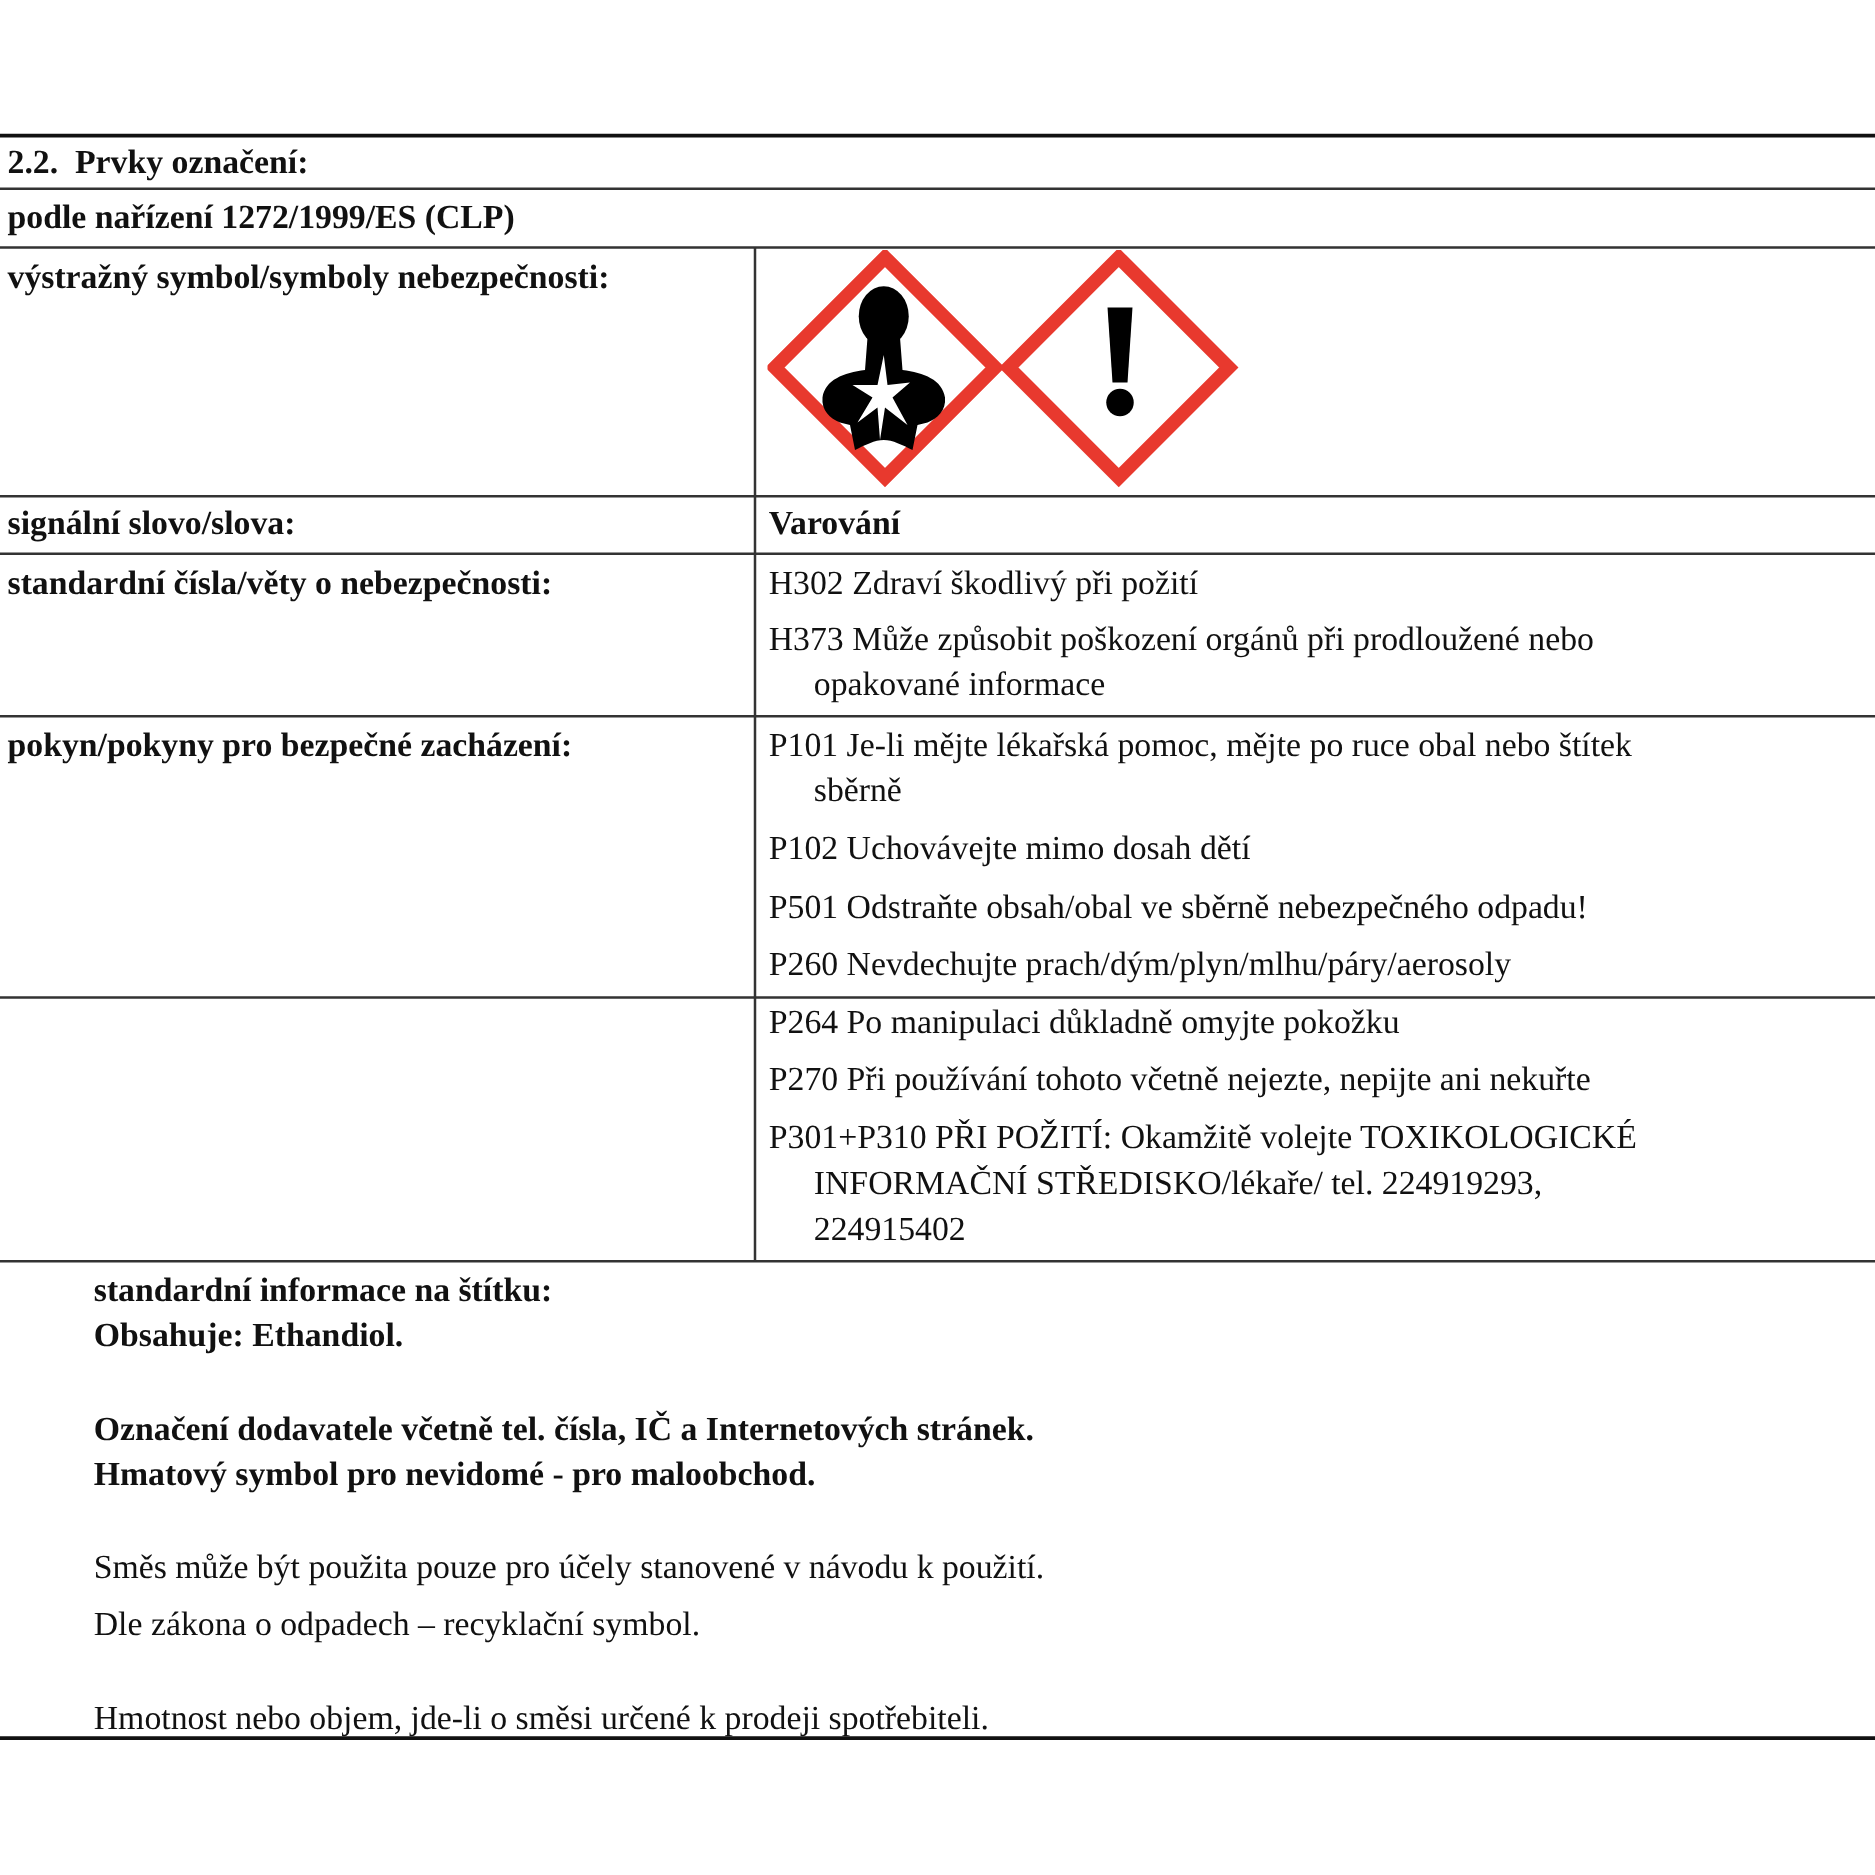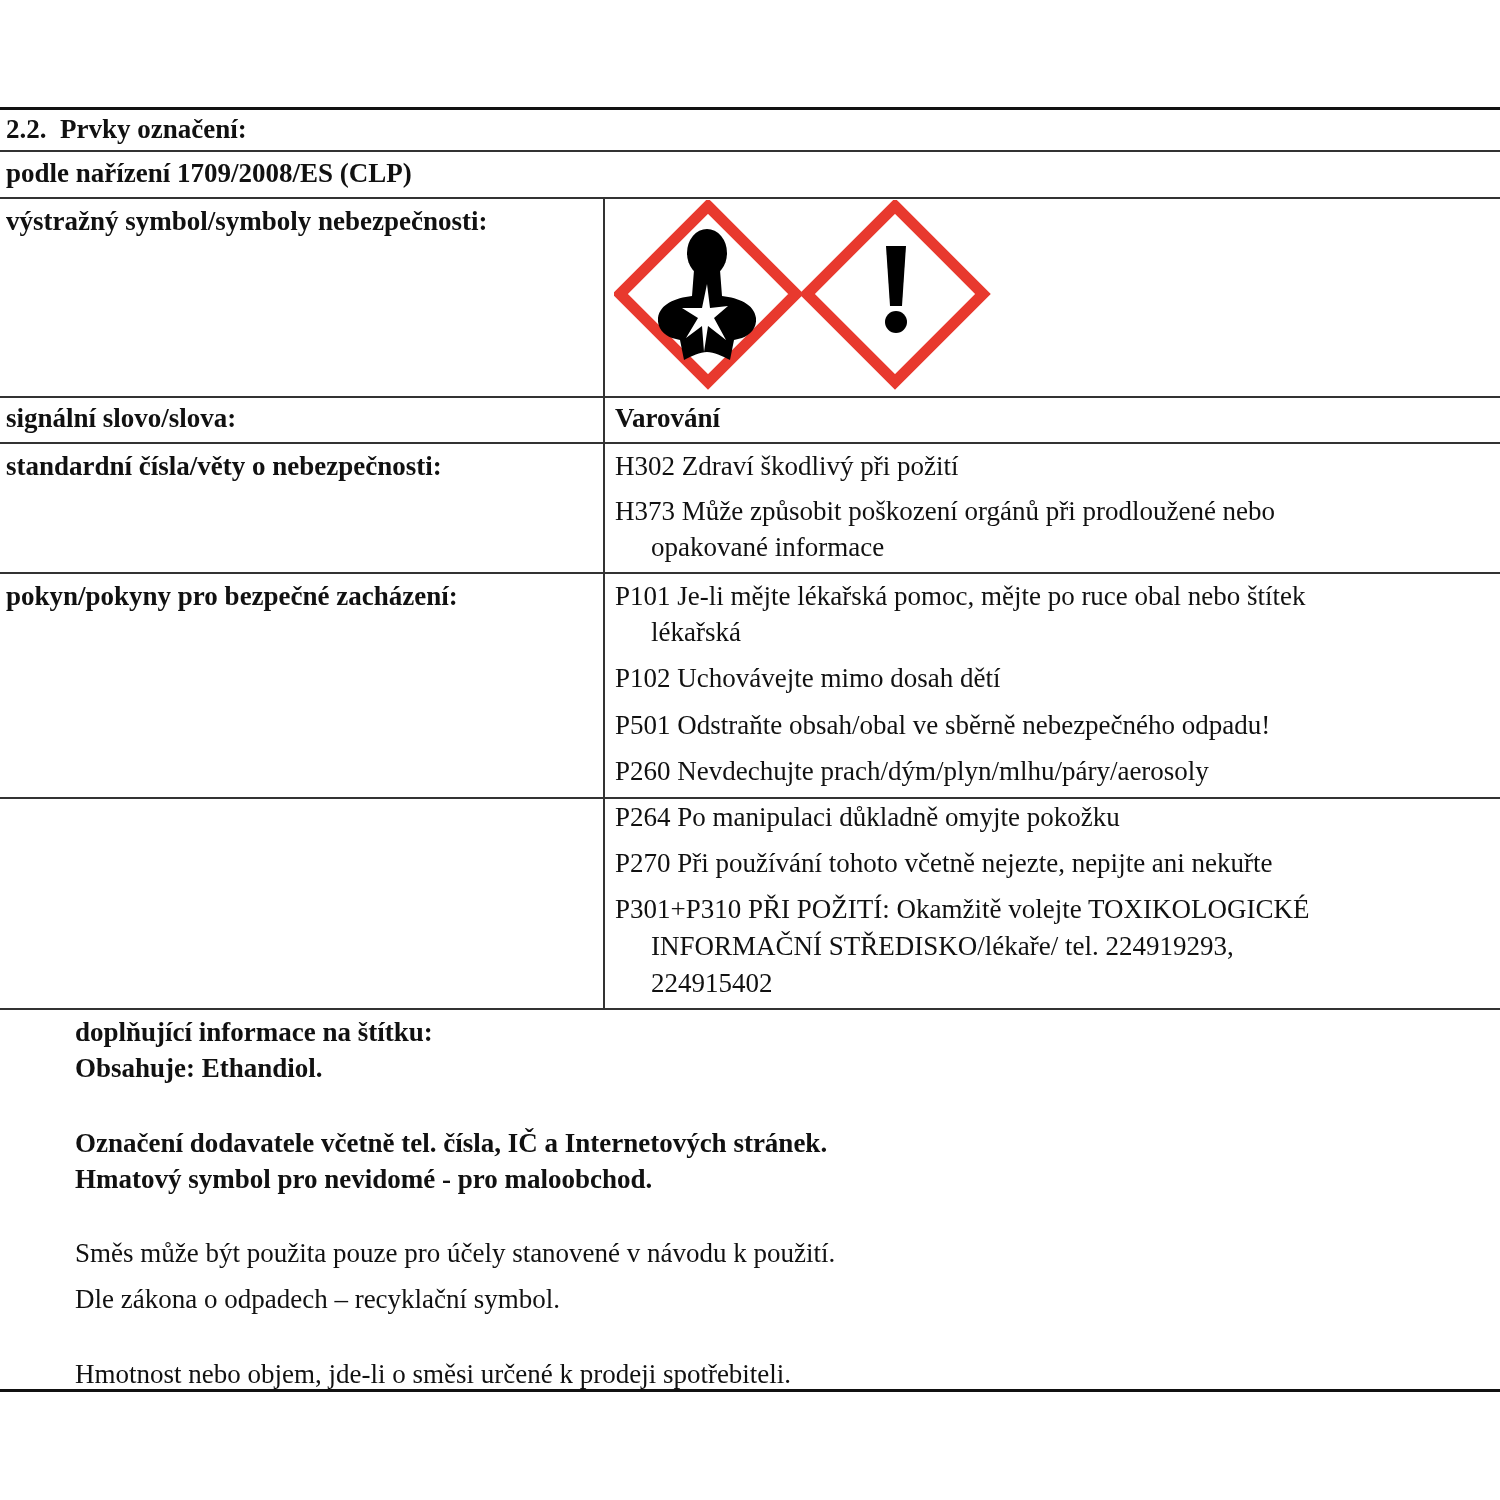--- a/index.html
+++ b/index.html
@@ -23,21 +23,21 @@
 <div class="hline" style="top:797px;height:2px;"></div>
 <div class="hline" style="top:1008px;height:2px;"></div>
 <div class="hline" style="top:1389px;height:3px;background:#111;"></div>
 
 <div class="vline" style="left:603px;top:198px;height:811px;"></div>
 
 <div class="txt b" style="left:6px;top:111px;">
   <span>2.2.</span>&nbsp;
   <span>Prvky označení:</span>
 </div>
-<div class="txt b" style="left:6px;top:155px;">podle nařízení 1709/2008/ES (CLP)</div>
+<div class="txt b" style="left:6px;top:155px;">podle nařízení 1272/1999/ES (CLP)</div>
 
 <div class="txt b" style="left:6px;top:203px;">výstražný symbol/symboly nebezpečnosti:</div>
 <div class="pic" style="left:614px;top:200px;">
   <svg width="380" height="190" viewBox="0 0 380 190">
     <g>
       <polygon points="94,6 182,94 94,182 6,94" fill="#fff" stroke="#e8392e" stroke-width="11" stroke-linejoin="miter"></polygon>
       <ellipse cx="93" cy="53" rx="20" ry="24" fill="#000"></ellipse>
       <path d="M80,70 L106,70 L108,96 C125,98 140,104 142,118 C143,128 136,135 128,138 L120,140 L116,160 C108,156 100,152 93,152 C86,152 78,156 70,160 L66,140 L58,138 C50,135 43,128 44,118 C46,104 61,98 78,96 Z" fill="#000"></path>
       <path d="M93,84 L96,108 L114,106 L100,118 L112,140 L94,126 L90,152 L88,126 L72,138 L84,118 L68,108 L88,108 Z" fill="#fff"></path>
       <circle cx="92" cy="118" r="7" fill="#fff"></circle>
@@ -53,30 +53,30 @@
 <div class="txt b" style="left:6px;top:400px;">signální slovo/slova:</div>
 <div class="txt b" style="left:615px;top:400px;">Varování</div>
 
 <div class="txt b" style="left:6px;top:448px;">standardní čísla/věty o nebezpečnosti:</div>
 <div class="txt" style="left:615px;top:448px;">H302 Zdraví škodlivý při požití</div>
 <div class="txt" style="left:615px;top:493px;">H373 Může způsobit poškození orgánů při prodloužené nebo</div>
 <div class="txt" style="left:651px;top:529px;">opakované informace</div>
 
 <div class="txt b" style="left:6px;top:578px;">pokyn/pokyny pro bezpečné zacházení:</div>
 <div class="txt" style="left:615px;top:578px;">P101 Je-li mějte lékařská pomoc, mějte po ruce obal nebo štítek</div>
-<div class="txt" style="left:651px;top:614px;">lékařská</div>
+<div class="txt" style="left:651px;top:614px;">sběrně</div>
 <div class="txt" style="left:615px;top:660px;">P102 Uchovávejte mimo dosah dětí</div>
 <div class="txt" style="left:615px;top:707px;">P501 Odstraňte obsah/obal ve sběrně nebezpečného odpadu!</div>
 <div class="txt" style="left:615px;top:753px;">P260 Nevdechujte prach/dým/plyn/mlhu/páry/aerosoly</div>
 
 <div class="txt" style="left:615px;top:799px;">P264 Po manipulaci důkladně omyjte pokožku</div>
 <div class="txt" style="left:615px;top:845px;">P270 Při používání tohoto včetně nejezte, nepijte ani nekuřte</div>
 <div class="txt" style="left:615px;top:891px;">P301+P310 PŘI POŽITÍ: Okamžitě volejte TOXIKOLOGICKÉ</div>
 <div class="txt" style="left:651px;top:928px;">INFORMAČNÍ STŘEDISKO/lékaře/ tel. 224919293,</div>
 <div class="txt" style="left:651px;top:965px;">224915402</div>
 
-<div class="txt b" style="left:75px;top:1014px;">doplňující informace na štítku:</div>
+<div class="txt b" style="left:75px;top:1014px;">standardní informace na štítku:</div>
 <div class="txt b" style="left:75px;top:1050px;">Obsahuje: Ethandiol.</div>
 <div class="txt b" style="left:75px;top:1125px;">Označení dodavatele včetně tel. čísla, IČ a Internetových stránek.</div>
 <div class="txt b" style="left:75px;top:1161px;">Hmatový symbol pro nevidomé - pro maloobchod.</div>
 <div class="txt" style="left:75px;top:1235px;">Směs může být použita pouze pro účely stanovené v návodu k použití.</div>
 <div class="txt" style="left:75px;top:1281px;">Dle zákona o odpadech – recyklační symbol.</div>
 <div class="txt" style="left:75px;top:1356px;">Hmotnost nebo objem, jde-li o směsi určené k prodeji spotřebiteli.</div>
 
 </body></html>

